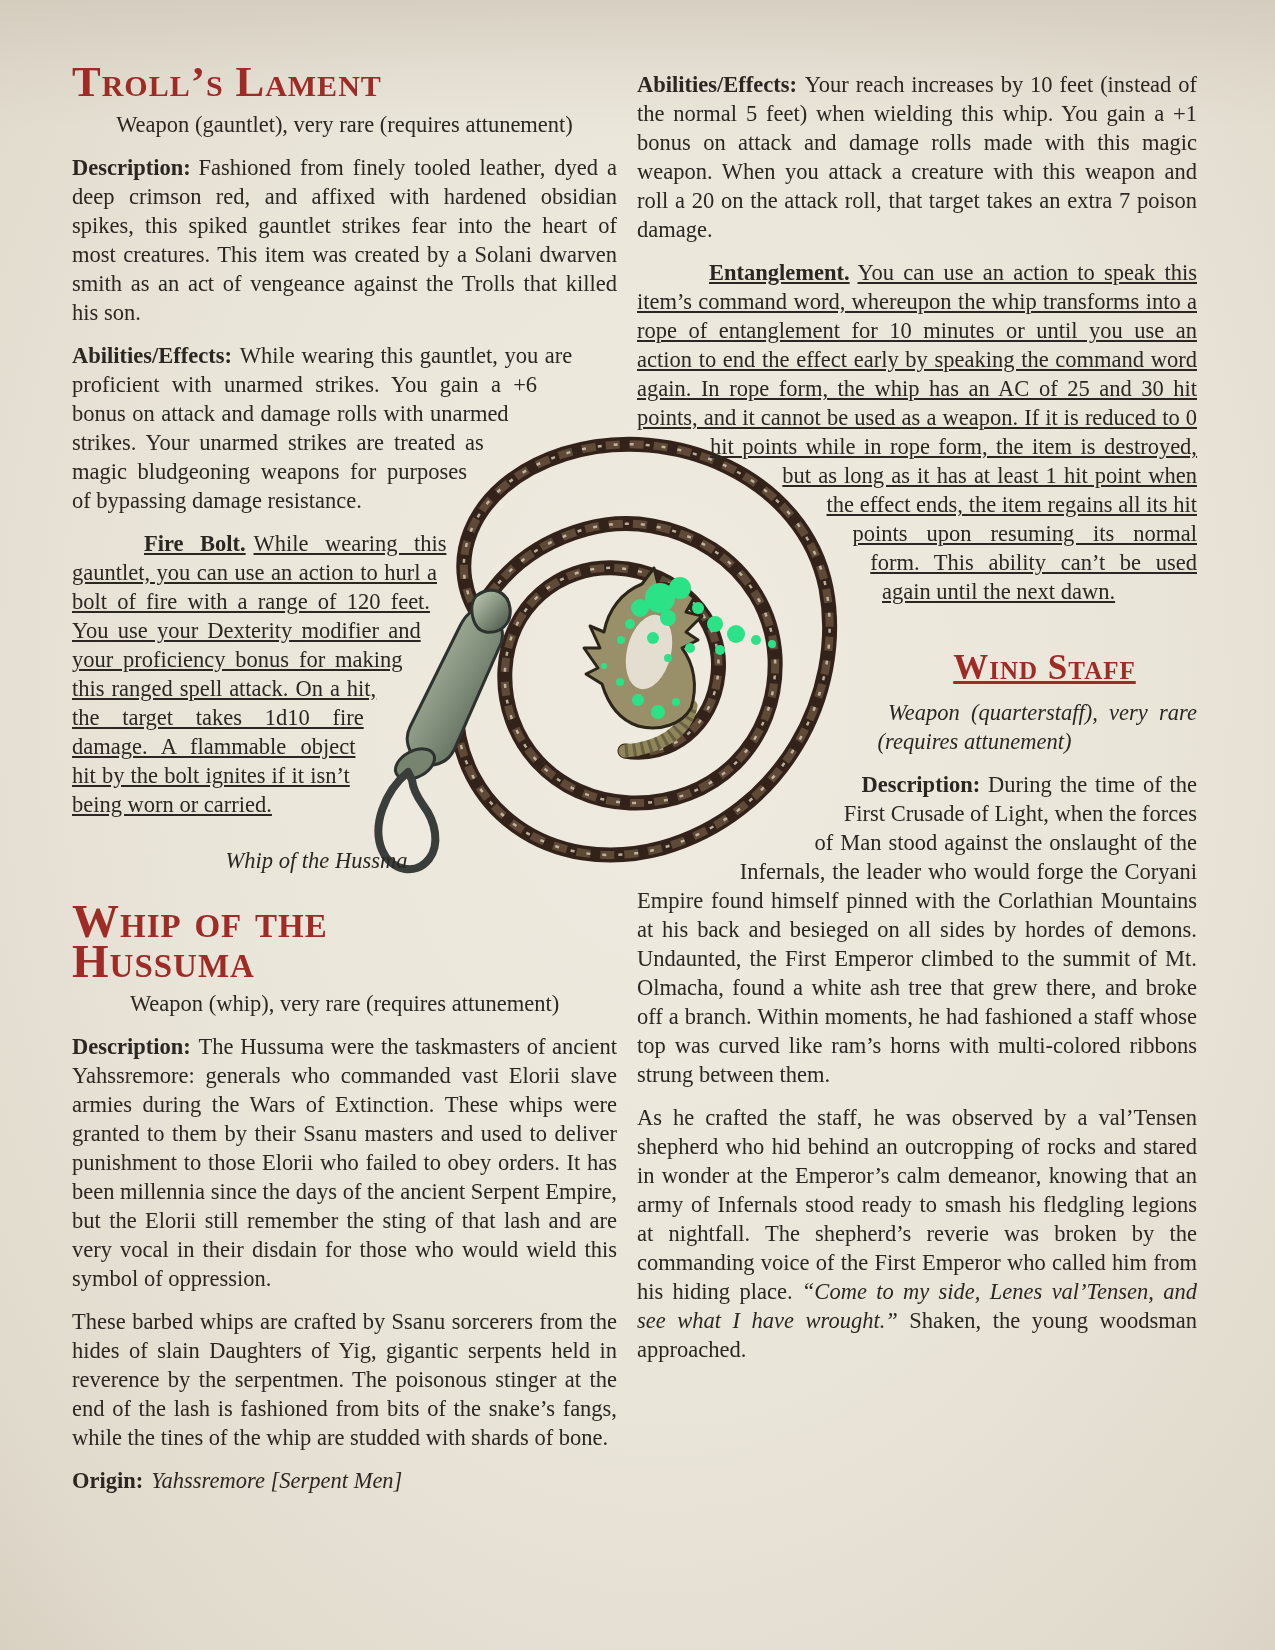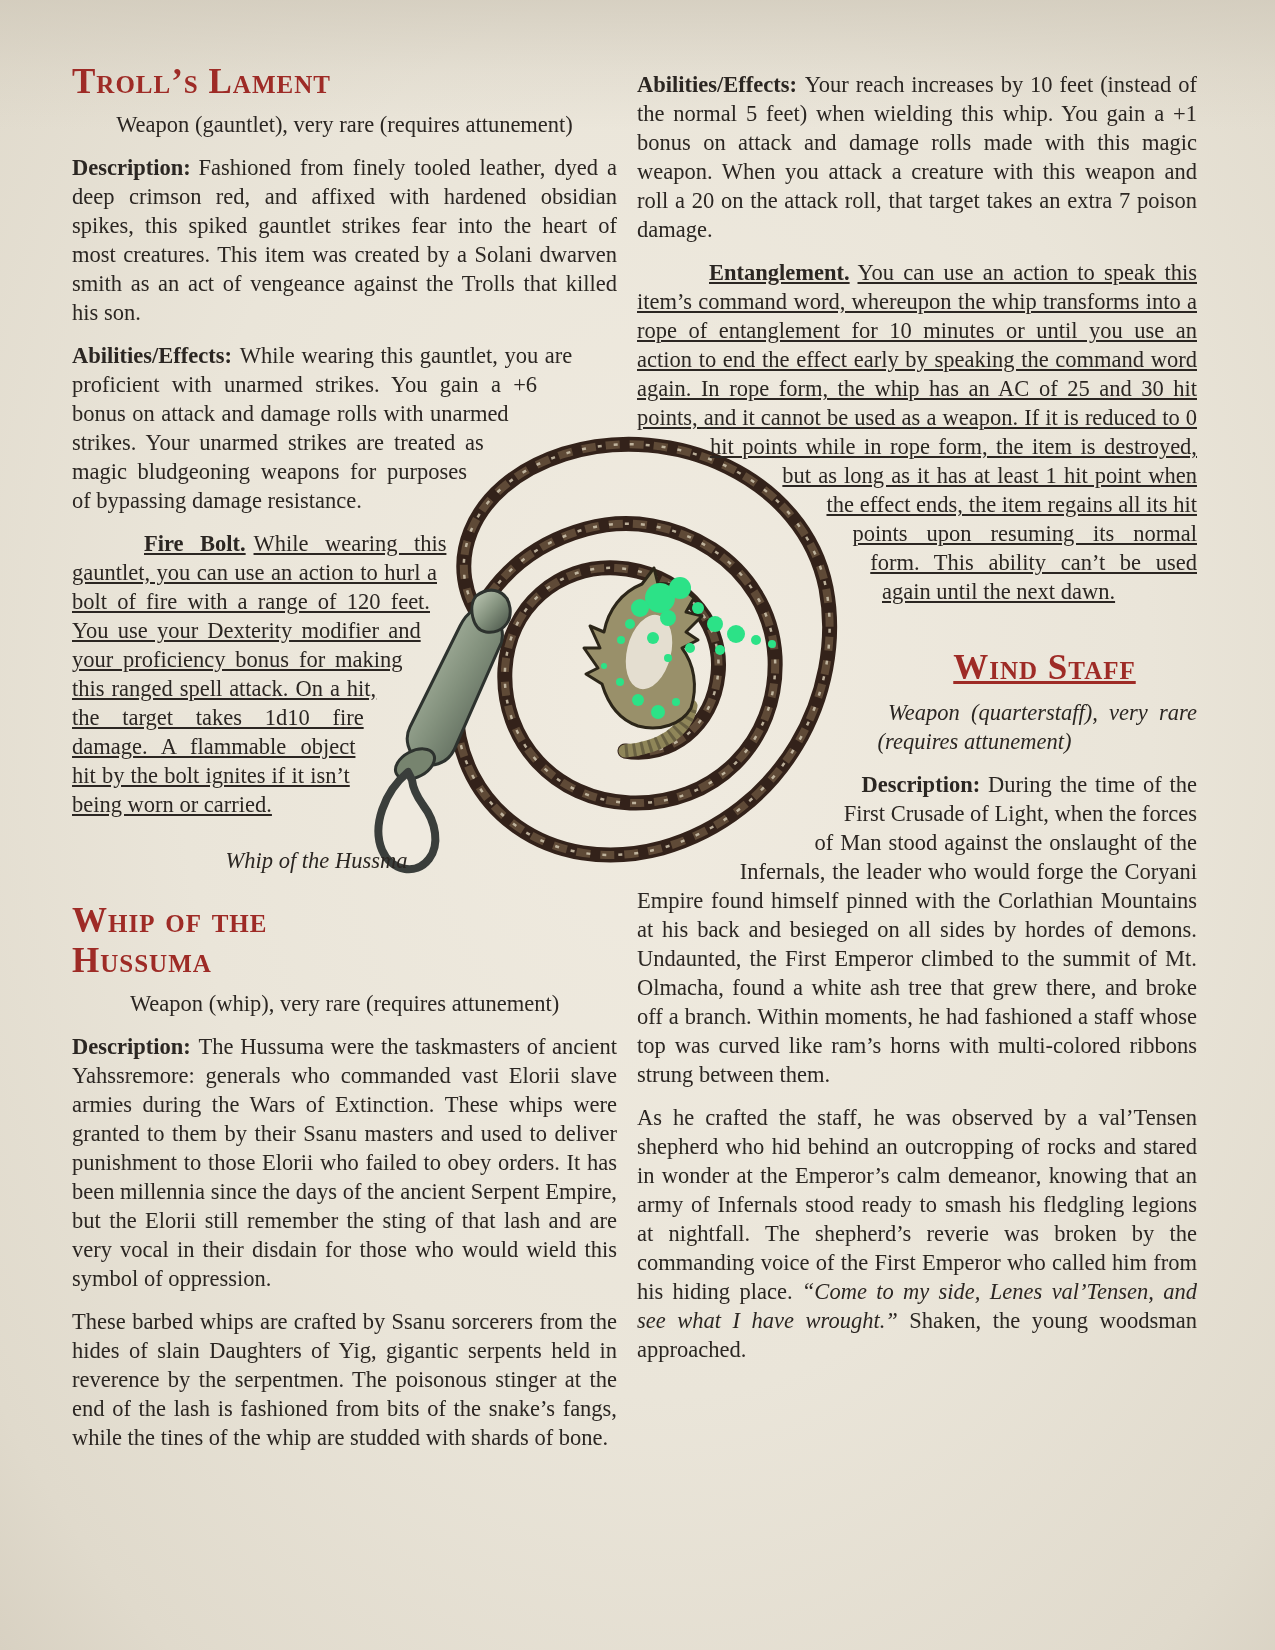--- a/index.html
+++ b/index.html
@@ -27,22 +27,22 @@
 
   h1,h2{
     font-family:"Liberation Serif", serif;
     font-variant:small-caps;
     font-weight:bold;
     color:#9e2b26;
     margin:0;
     letter-spacing:1px;
     text-align:left;
   }
-  .h-main{font-size:35px;line-height:40px;margin-bottom:8px;}
-  .h-sub2{font-size:35px;line-height:40px;white-space:pre-line;margin-top:26px;margin-bottom:8px;}
+  .h-main{font-size:43px;line-height:40px;margin-bottom:8px;}
+  .h-sub2{font-size:47px;line-height:40px;white-space:pre-line;margin-top:26px;margin-bottom:8px;}
   .h-wind{font-size:35px;line-height:40px;text-align:center;margin-top:42px;margin-bottom:10px;text-decoration:underline;}
 
   .typeline{margin:0 0 14px 0;text-align:center;}
   .typeline-j{font-style:italic;margin:0 0 14px 0;text-align:justify;}
   p{margin:8px 0 14px 0;}
   .lbl{font-weight:bold;margin-right:.35em;}
   .indent{text-indent:72px;text-decoration:underline;}
   .org i{font-style:italic;}
   .q{font-style:italic;}
 
@@ -144,20 +144,21 @@
       <div class="caption">Whip of the Hussma</div>
 
       <h2 class="h-sub2">Whip of the
 Hussuma</h2>
       <div class="typeline">Weapon (whip), very rare (requires attunement)</div>
 
       <p><b class="lbl">Description:</b><span>The Hussuma were the taskmasters of ancient Yahssremore: generals who commanded vast Elorii slave armies during the Wars of Extinction. These whips were granted to them by their Ssanu masters and used to deliver punishment to those Elorii who failed to obey orders. It has been millennia since the days of the ancient Serpent Empire, but the Elorii still remember the sting of that lash and are very vocal in their disdain for those who would wield this symbol of oppression.</span></p>
 
       <p>These barbed whips are crafted by Ssanu sorcerers from the hides of slain Daughters of Yig, gigantic serpents held in reverence by the serpentmen.  The poisonous stinger at the end of the lash is fashioned from bits of the snake’s fangs, while the tines of the whip are studded with shards of bone.</p>
 
+      <p class="org"><b class="lbl">Origin:</b><i>Yahssremore [Serpent Men]</i></p>
 
     </div>
 
     <div class="col col-right">
 
       <p><b class="lbl">Abilities/Effects:</b><span>Your reach increases by 10 feet (instead of the normal 5 feet) when wielding this whip. You gain a +1 bonus on attack and damage rolls made with this magic weapon. When you attack a creature with this weapon and roll a 20 on the attack roll, that target takes an extra 7 poison damage.</span></p>
 
       <div class="wrapR"></div>
 
       <p class="indent"><b class="lbl">Entanglement.</b><span>You can use an action to speak this item’s command word, whereupon the whip transforms into a rope of entanglement for 10 minutes or until you use an action to end the effect early by speaking the command word again. In rope form, the whip has an AC of 25 and 30 hit points, and it cannot be used as a weapon. If it is reduced to 0 hit points while in rope form, the item is destroyed, but as long as it has at least 1 hit point when the effect ends, the item regains all its hit points upon resuming its normal form. This ability can’t be used again until the next dawn.</span></p>

